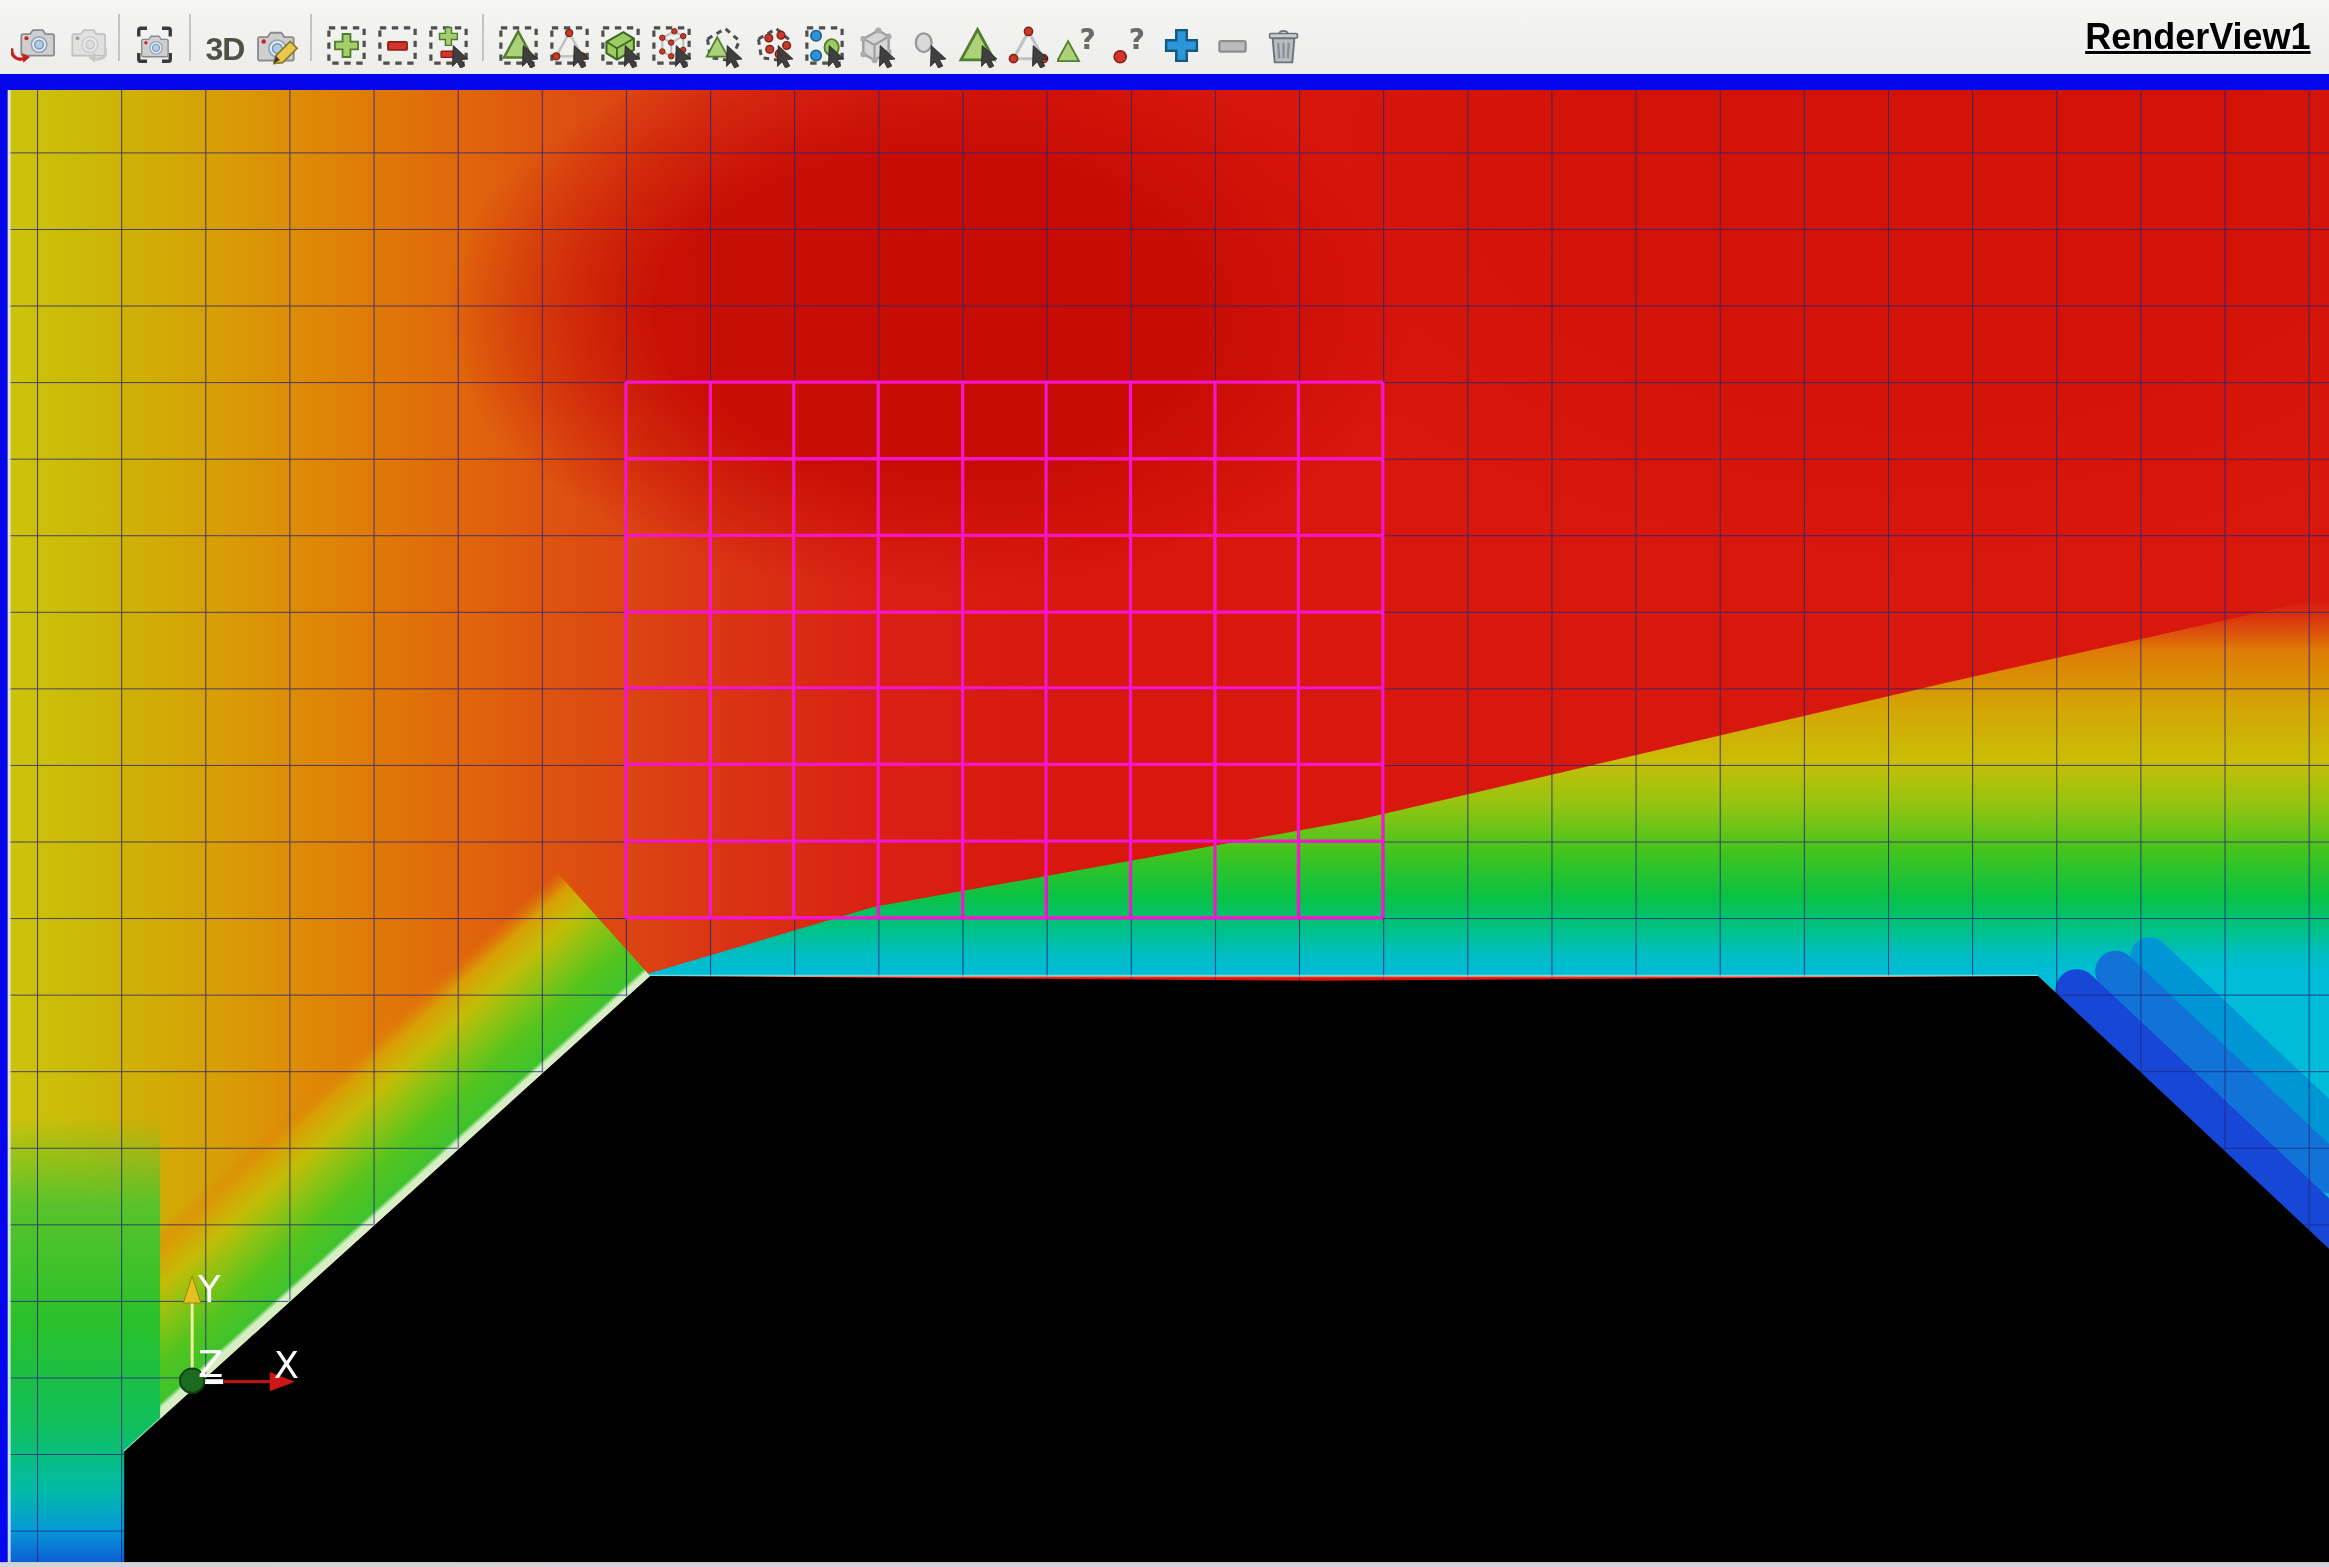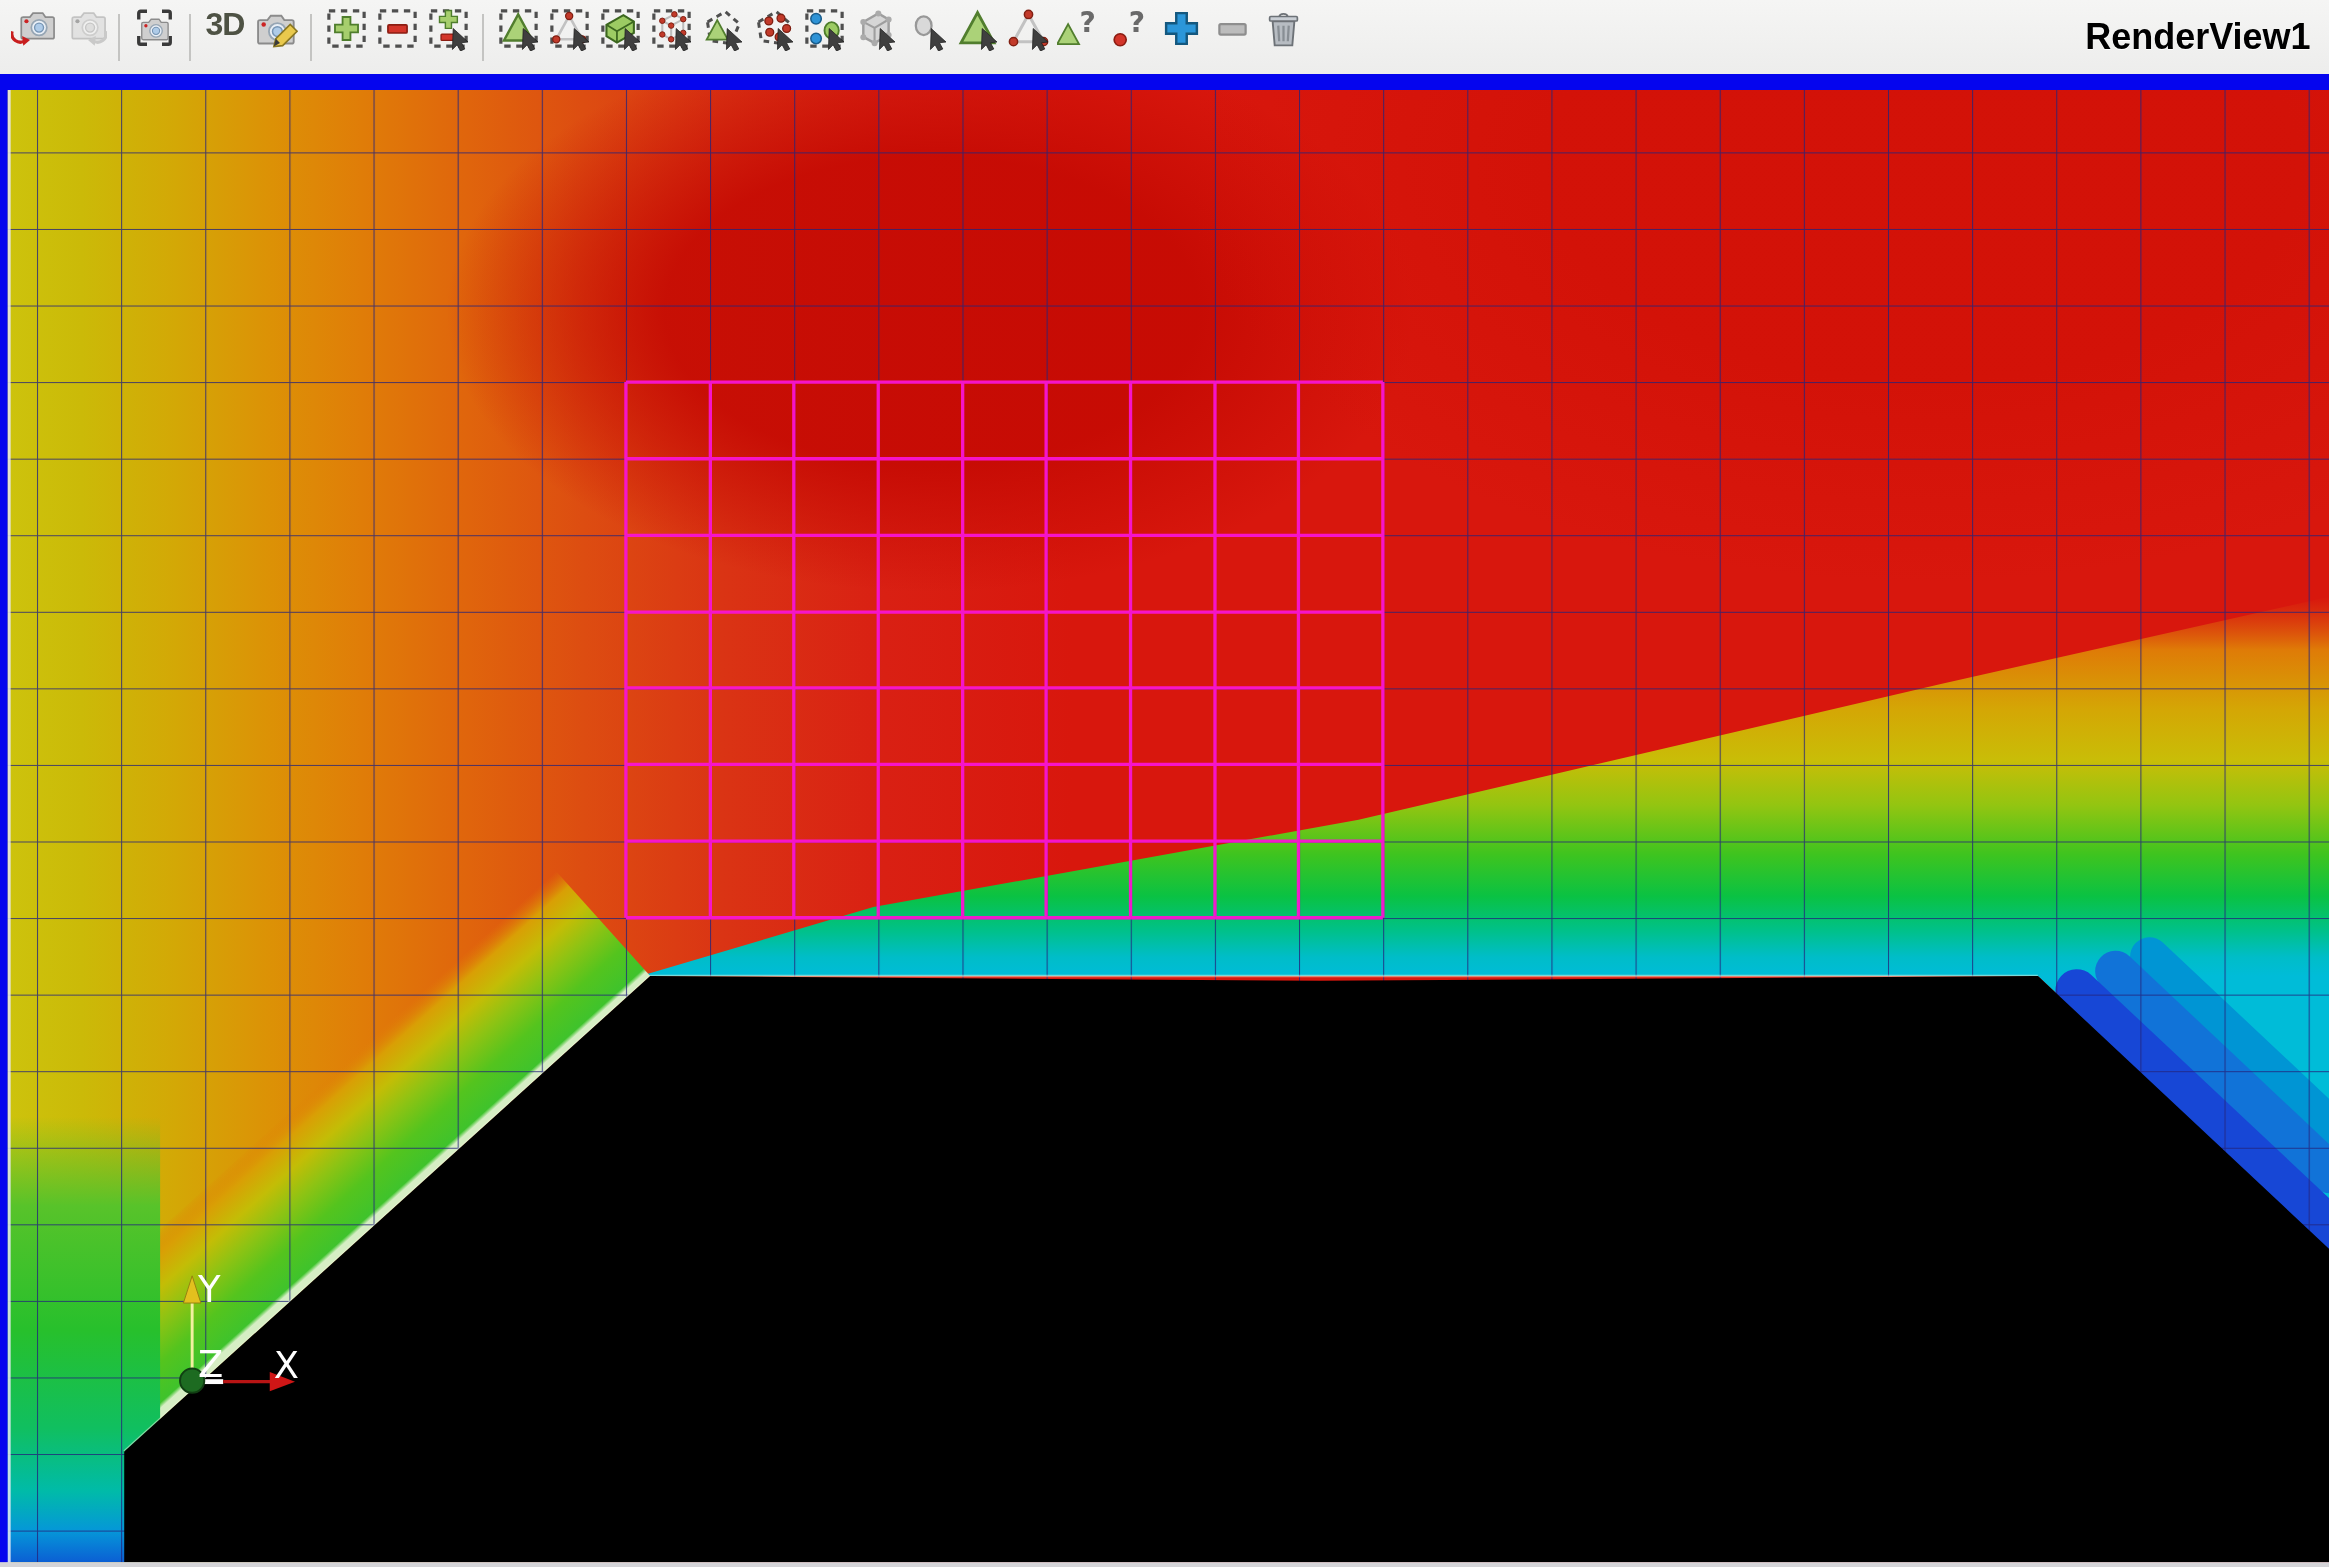--- a/index.html
+++ b/index.html
@@ -2,28 +2,28 @@
 <html><head>
 <meta charset="utf-8">
 <title>RenderView1</title>
 <style>
   html,body{margin:0;padding:0;}
   body{width:2330px;height:1567px;overflow:hidden;background:#ececeb;font-family:"Liberation Sans",sans-serif;}
   .app{width:2330px;height:1567px;display:flex;flex-direction:column;}
   
   .toolbar{height:74px;display:flex;align-items:center;padding:0 11.6px 0 7.8px;
            background:linear-gradient(#f5f5f4,#ededec);box-sizing:border-box;flex:0 0 auto;}
-  .tb{width:49px;height:62px;display:flex;align-items:flex-start;justify-content:center;
+  .tb{width:49px;height:62px;display:flex;align-items:flex-end;justify-content:center;
       background:transparent;border:0;padding:0;margin:0 1px;cursor:default;}
   .tb svg{width:45px;height:45px;display:block;}
   .tb.dis{opacity:.45;filter:grayscale(1);}
   .sep{width:1.9px;height:47px;background:#c4c4c2;margin:0 8.7px;flex:0 0 auto;}
   .tb3d span{font-size:32px;font-weight:bold;color:#4e5244;letter-spacing:-1px;}
   .view-title{margin-left:auto;font-size:36px;font-weight:bold;color:#000;
-              padding-right:7.8px;text-shadow:0 1px 0 #ffffff;cursor:pointer;}
+              text-decoration:underline;padding-right:7.8px;text-shadow:0 1px 0 #ffffff;cursor:pointer;}
   
   .active-border{height:15.5px;background:#0505ee;flex:0 0 auto;}
   
   .viewport{flex:1 1 auto;position:relative;background:#000;}
   .viewport > svg{display:block;width:100%;height:100%;}
   .qm{font-size:15px;font-weight:bold;fill:#6a6a6a;font-family:"DejaVu Sans",sans-serif;}
   .axlab{font-size:38px;fill:#ffffff;font-family:"DejaVu Sans",sans-serif;}
 </style>
 </head>
 <body>

